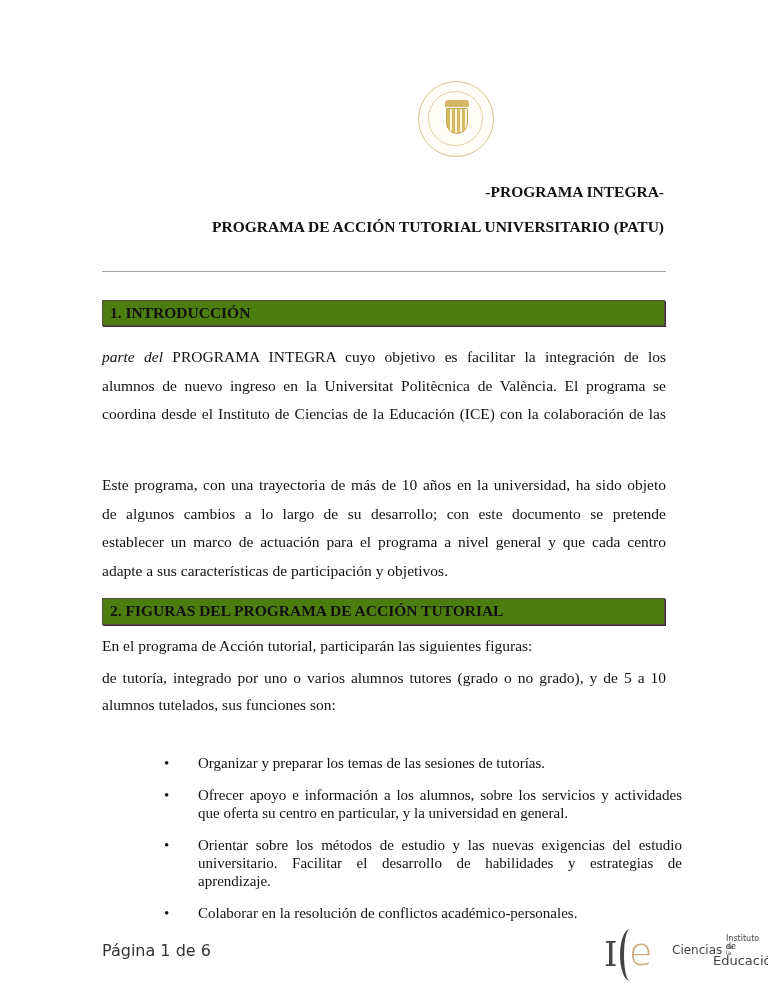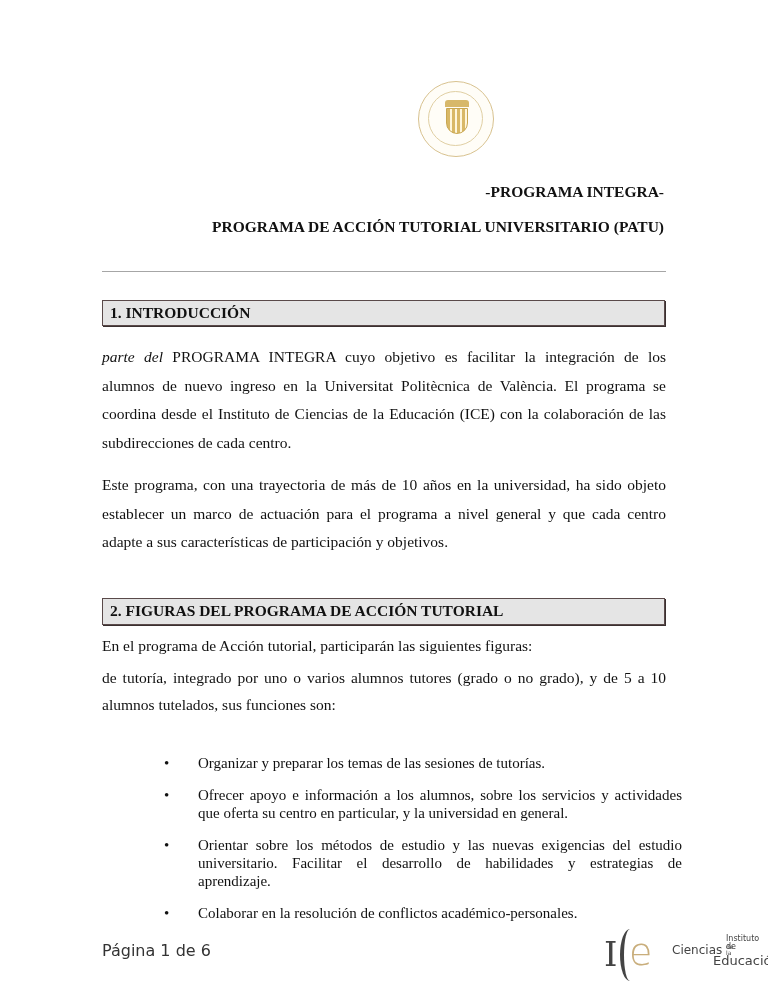--- a/index.html
+++ b/index.html
@@ -21,21 +21,21 @@
     .upv-text { margin-left: 10px; font-family: "DejaVu Sans", sans-serif; font-weight: 300;
                 color: #555; font-size: 21px; line-height: 24px; letter-spacing: 2.4px; }
     .upv-text div { white-space: nowrap; }
 
     
     .title1 { right: 104px; top: 183px; font-weight: bold; font-size: 15.5px; }
     .title2 { right: 104px; top: 218px; font-weight: bold; font-size: 15.5px; }
     .hr { left: 102px; width: 564px; top: 271px; height: 0; border-top: 1.5px solid #a6a6a6; }
 
     
-    .sec { left: 102px; width: 563px; height: 26px; background: #e5e5e5;
+    .sec { left: 102px; width: 563px; height: 26px; background: #4d7c0f;
            border: 1px solid #5a4a4a; box-sizing: border-box;
            box-shadow: 1px 1px 0 #3a3030; font-weight: bold; font-size: 15.5px;
            padding-left: 7px; line-height: 23px; }
     .sec1 { top: 300px; }
     .sec2 { top: 598px; height: 27px; }
 
     
     .para { left: 102px; width: 564px; font-size: 15.5px; line-height: 28.5px; text-align: justify; }
     .para .line { display: block; text-align: justify; text-align-last: justify; white-space: nowrap; height: 28.5px; }
     .para .line.last { text-align-last: left; }
@@ -78,24 +78,24 @@
 
 <div class="abs title1">-PROGRAMA INTEGRA-</div>
 <div class="abs title2">PROGRAMA DE ACCIÓN TUTORIAL UNIVERSITARIO (PATU)</div>
 <div class="abs hr"></div>
 
 <div class="abs sec sec1">1. INTRODUCCIÓN</div>
 <div class="abs para p1">
     <span class="line"><span style="font-style: italic;">parte del</span><span> PROGRAMA INTEGRA cuyo objetivo es facilitar la integración de los</span></span>
     <span class="line"><span>alumnos de nuevo ingreso en la Universitat Politècnica de València. El programa se</span></span>
     <span class="line"><span>coordina desde el Instituto de Ciencias de la Educación (ICE) con la colaboración de las</span></span>
-    <span class="line last"><span>subdirecciones de cada centro.</span></span>
   </div>
 <div class="abs para p2">
     <span class="line"><span>Este programa, con una trayectoria de más de 10 años en la universidad, ha sido objeto</span></span>
+    <span class="line"><span>de algunos cambios a lo largo de su desarrollo; con este documento se pretende</span></span>
     <span class="line"><span>establecer un marco de actuación para el programa  a nivel general y que cada centro</span></span>
     <span class="line last"><span>adapte a sus características de participación y objetivos.</span></span>
   </div>
 
 <div class="abs sec sec2">2. FIGURAS DEL PROGRAMA DE ACCIÓN TUTORIAL</div>
 <div class="abs para p3">En el programa de Acción tutorial, participarán las siguientes figuras:</div>
 <div class="abs para p4">
     <span class="line"><span>de tutoría, integrado por uno o varios alumnos tutores (grado o no grado), y de 5 a 10</span></span>
     <span class="line last"><span>alumnos tutelados, sus funciones son:</span></span>
   </div>

